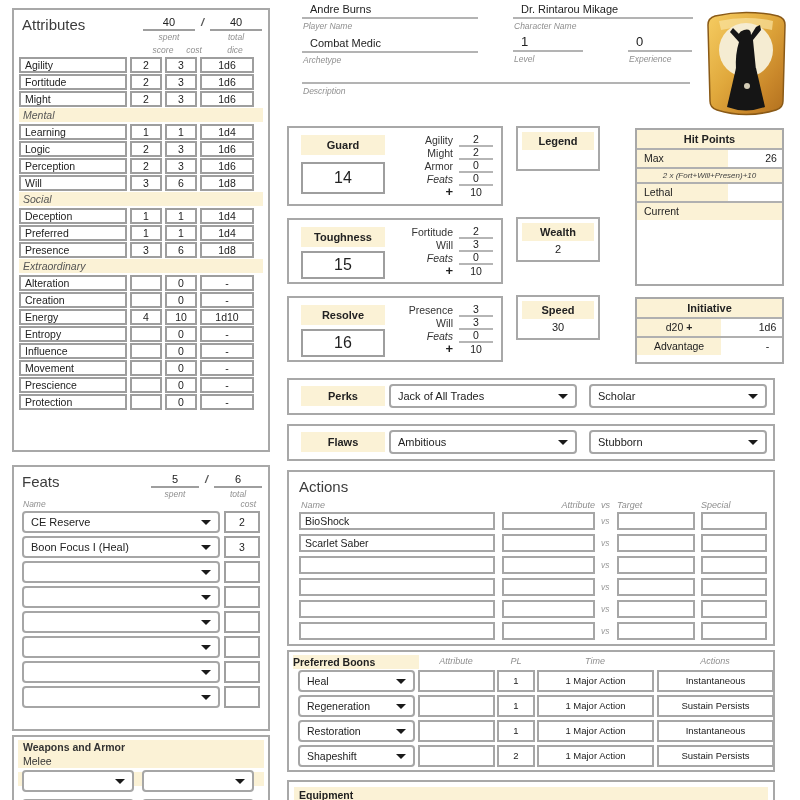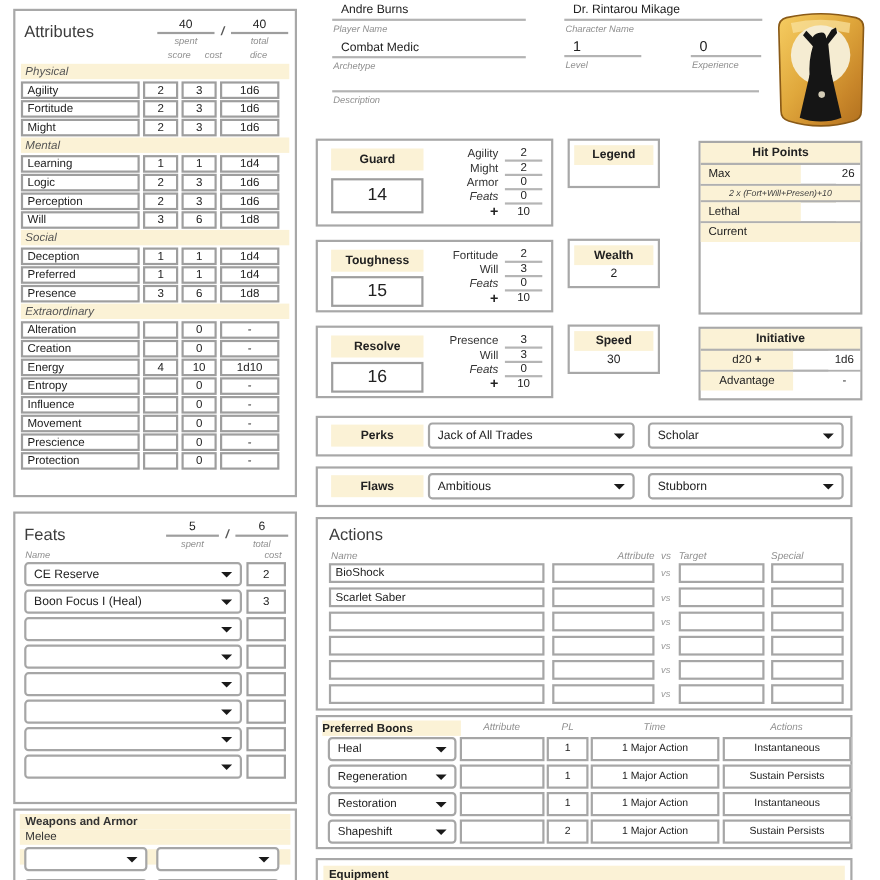--- a/index.html
+++ b/index.html
@@ -7,21 +7,21 @@
        font-family:"Liberation Sans","DejaVu Sans",sans-serif;color:#222;font-size:11px;}
   .panel{position:absolute;box-sizing:border-box;border:2px solid #a8a8a8;background:#fff;}
   .tan{background:#fbf2d6;}
   .title{font-size:15px;color:#3c3c3c;}
   
   .fld{position:absolute;}
   .fld .val{font-size:11px;color:#222;padding:0 0 2px 8px;border-bottom:2px solid #b3b3b3;min-height:12px;line-height:12px;}
   .fld .lbl{font-style:italic;color:#8f8f8f;font-size:8.5px;padding:2px 0 0 1px;}
   .fld.big .val{font-size:13px;font-weight:400;}
   
-  .attr-head{display:flex;align-items:center;padding:6px 6px 2px 8px;}
+  .attr-head{display:flex;align-items:flex-start;padding:6px 6px 2px 8px;}
   .st-block{width:52px;text-align:center;}
   .st-num{font-size:11px;border-bottom:2px solid #9e9e9e;padding-bottom:1px;}
   .st-lbl{font-style:italic;color:#8f8f8f;font-size:8.5px;padding-top:1px;}
   .slash{font-style:italic;font-weight:bold;color:#555;padding:0 6px;font-size:11px;}
   .col-lbls{display:flex;justify-content:flex-end;gap:0;padding:1px 8px 2px 0;}
   .col-lbls span{font-style:italic;color:#8f8f8f;font-size:8.5px;text-align:center;}
   .attr-body{padding:0 5px;}
   .grp-hdr{background:#fbf2d6;font-style:italic;font-size:10.5px;color:#555;padding:1px 4px;margin:1px 0 2px;height:12px;line-height:12px;}
   .attr-row{display:flex;gap:3px;margin-bottom:1px;}
   .attr-label{flex:0 0 100px;border:2px solid #9e9e9e;font-size:10.5px;height:12px;line-height:12px;padding:0 0 0 4px;background:#fff;}
@@ -128,21 +128,20 @@
       <div class="st-num">40</div>
       <div class="st-lbl">total</div>
     </div>
   </div>
   <div class="col-lbls">
     <span style="width:30px">score</span>
     <span style="width:32px">cost</span>
     <span style="width:50px">dice</span>
   </div>
   <div class="attr-body">
-    <div class="grp-hdr">Physical</div>
     <div class="attr-row">
         <div class="attr-label">Agility</div>
         <div class="attr-cell w-score">2</div>
         <div class="attr-cell w-cost">3</div>
         <div class="attr-cell w-dice">1d6</div>
       </div>
     <div class="attr-row">
         <div class="attr-label">Fortitude</div>
         <div class="attr-cell w-score">2</div>
         <div class="attr-cell w-cost">3</div>

